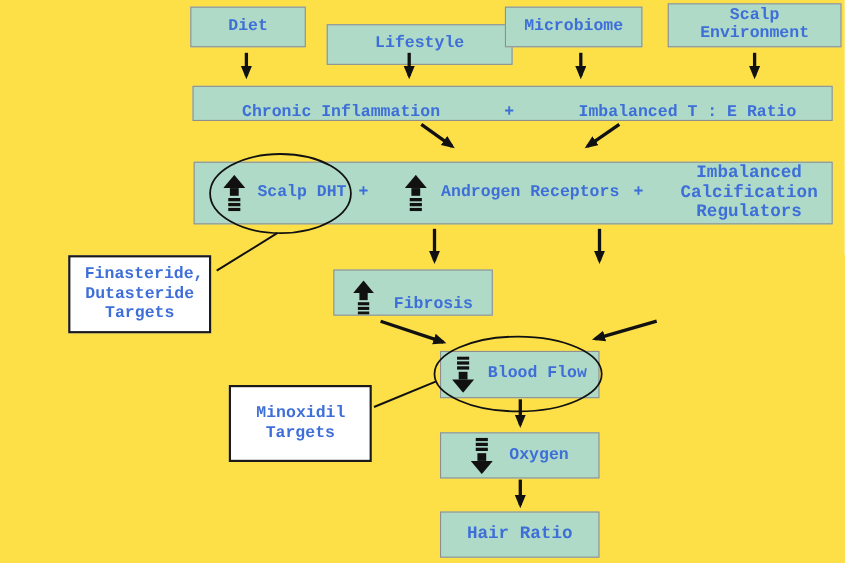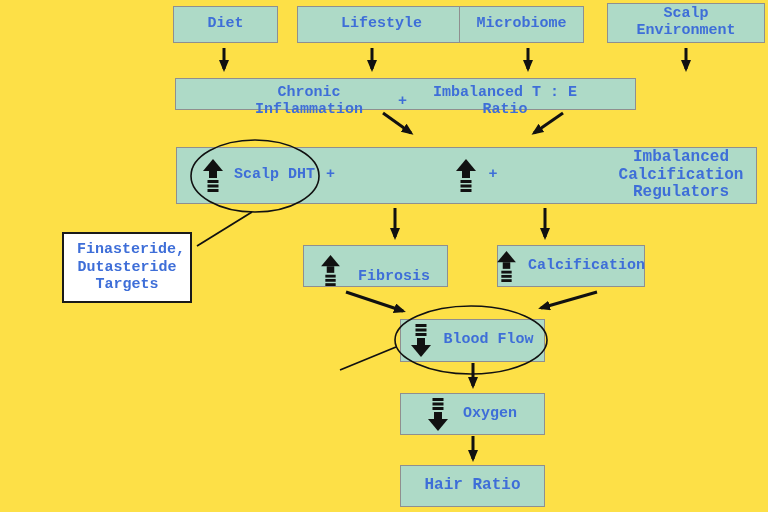--- a/index.html
+++ b/index.html
@@ -43,25 +43,25 @@
   .overlay{
     position:absolute;left:0;top:0;width:768px;height:512px;
     z-index:5;pointer-events:none;
   }
   .icon{display:inline-flex;align-items:center;justify-content:center;flex:0 0 auto;}
   .icon svg{display:block;}
   .grp{display:flex;align-items:center;}
   .wrapblock{display:inline-block;}
   
   #box-diet{left:173px;top:6px;width:105px;height:37px;}
-  #box-lifestyle{left:297px;top:6px;width:169px;height:37px;}
+  #box-lifestyle{left:297px;top:22px;width:169px;height:37px;}
   #box-microbiome{left:459px;top:6px;width:125px;height:37px;}
   #box-scalp-env{left:607px;top:3px;width:158px;height:40px;}
   #box-scalp-env .wrapblock{width:104px;}
-  #box-inflammation{left:175px;top:78px;width:461px;height:32px;
+  #box-inflammation{left:175px;top:78px;width:582px;height:32px;
     justify-content:space-between;padding:16px 32px 0 44px;}
   #box-dht{left:176px;top:147px;width:581px;height:57px;
     justify-content:space-between;padding:0 12px 0 26px;font-size:15px;}
   #box-dht .grp1{gap:11px;}
   #box-dht .grp2{gap:13px;}
   #box-dht .calc{width:126px;font-size:16px;line-height:1.1;}
   #box-fibrosis{left:303px;top:245px;width:145px;height:42px;gap:18px;align-items:flex-end;}
   #box-calcification{left:497px;top:245px;width:148px;height:42px;gap:12px;}
   #box-bloodflow{left:400px;top:319px;width:145px;height:43px;gap:12px;}
   #box-oxygen{left:400px;top:393px;width:145px;height:42px;gap:15px;}
@@ -140,49 +140,38 @@
     <span class="grp grp2">
       <span class="icon">
         <svg width="20" height="33" viewBox="0 0 20 33" fill="#111">
           <polygon points="10,0 20,12 0,12"></polygon>
           <rect x="6" y="12" width="8" height="7"></rect>
           <rect x="4.5" y="21" width="11" height="3"></rect>
           <rect x="4.5" y="25.5" width="11" height="3"></rect>
           <rect x="4.5" y="30" width="11" height="3"></rect>
         </svg>
       </span>
+      <span>Androgen Receptors</span>
       <span>+</span>
     </span>
     <span class="calc wrapblock">Imbalanced Calcification Regulators</span>
   </div>
 
   <div class="node" id="box-fibrosis">
     <span class="icon">
       <svg width="19" height="31" viewBox="0 0 20 33" fill="#111">
         <polygon points="10,0 20,12 0,12"></polygon>
         <rect x="6" y="12" width="8" height="7"></rect>
         <rect x="4.5" y="21" width="11" height="3"></rect>
         <rect x="4.5" y="25.5" width="11" height="3"></rect>
         <rect x="4.5" y="30" width="11" height="3"></rect>
       </svg>
     </span>
     <span>Fibrosis</span>
   </div>
-  <div class="node" id="box-calcification">
-    <span class="icon">
-      <svg width="19" height="31" viewBox="0 0 20 33" fill="#111">
-        <polygon points="10,0 20,12 0,12"></polygon>
-        <rect x="6" y="12" width="8" height="7"></rect>
-        <rect x="4.5" y="21" width="11" height="3"></rect>
-        <rect x="4.5" y="25.5" width="11" height="3"></rect>
-        <rect x="4.5" y="30" width="11" height="3"></rect>
-      </svg>
-    </span>
-    <span>Calcification</span>
-  </div>
 
   <div class="node" id="box-bloodflow">
     <span class="icon">
       <svg width="20" height="33" viewBox="0 0 20 33" fill="#111">
         <rect x="4.5" y="0" width="11" height="3"></rect>
         <rect x="4.5" y="4.5" width="11" height="3"></rect>
         <rect x="4.5" y="9" width="11" height="3"></rect>
         <rect x="6" y="14" width="8" height="7"></rect>
         <polygon points="0,21 20,21 10,33"></polygon>
       </svg>
@@ -203,14 +192,17 @@
     <span>Oxygen</span>
   </div>
 
   <div class="node" id="box-hairloss">
     <span>Hair Ratio</span>
   </div>
 
   <div class="callout" id="callout-finasteride">
     <span class="wrapblock">Finasteride, Dutasteride Targets</span>
   </div>
+  <div class="callout" id="callout-minoxidil">
+    <span class="wrapblock">Minoxidil Targets</span>
+  </div>
 
 </div>
 
 </body></html>

